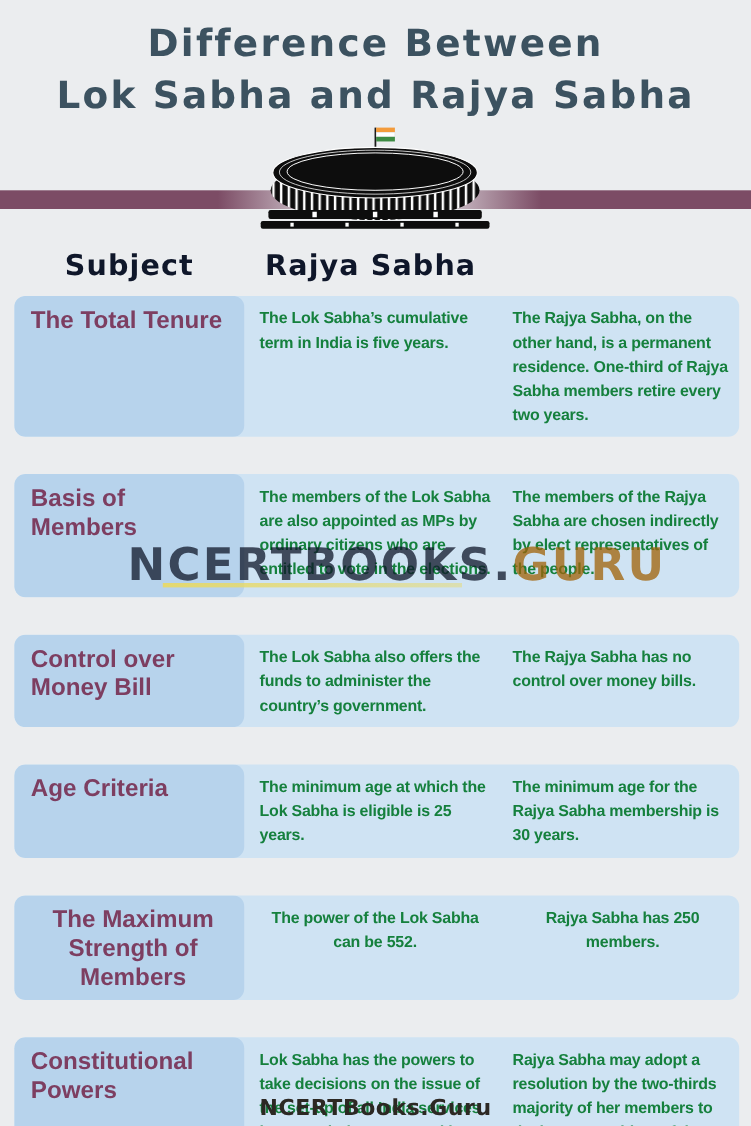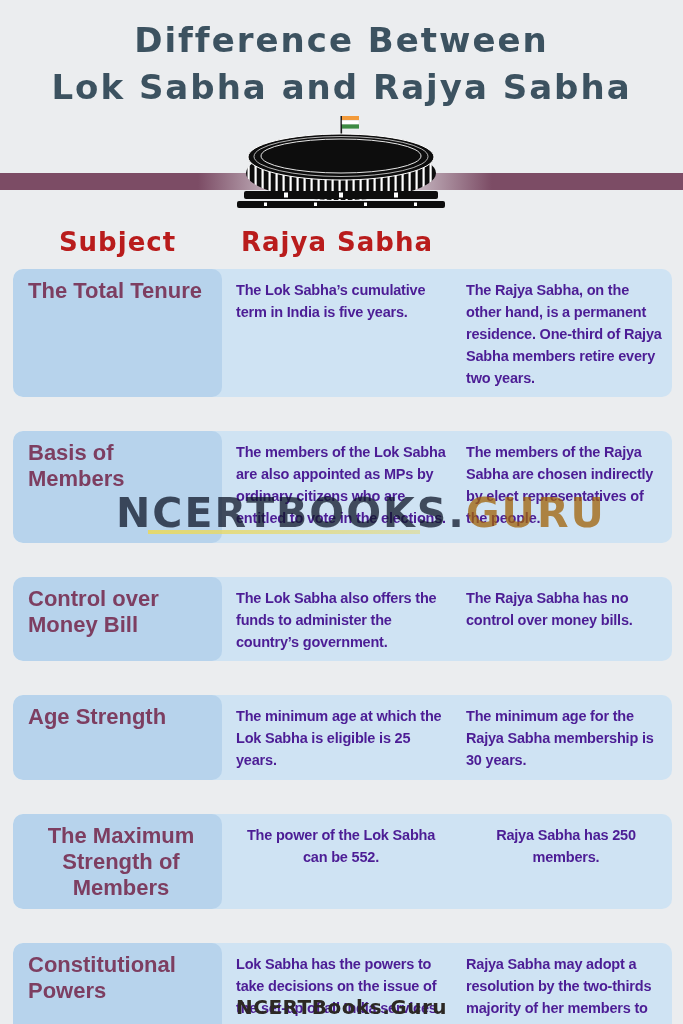--- a/index.html
+++ b/index.html
@@ -31,42 +31,42 @@
 
   
   .table-wrap { position:relative; margin:14px 11px 0 13px; z-index:2; }
   .table-head {
     display:grid; grid-template-columns:209px 230px 1fr;
     margin-bottom:12px;
   }
   .table-head span {
     text-align:center;
     font-family:"DejaVu Sans", sans-serif; font-weight:bold;
-    font-size:26px; letter-spacing:1px; color:#b91c1c;
+    font-size:26px; letter-spacing:1px; color:#0f172a;
   }
   .rows { display:block; }
   .row {
     display:grid; grid-template-columns:209px 230px 1fr;
     background:#cfe3f3; border-radius:10px; margin-bottom:34px;
     overflow:hidden;
   }
   .row:nth-child(1) { min-height:112px; }
   .row:nth-child(2) { min-height:112px; }
   .row:nth-child(3) { min-height:84px;  }
   .row:nth-child(4) { min-height:85px;  }
   .row:nth-child(5) { min-height:84px;text-align:center;  }
   .row:nth-child(6) { min-height:145px; margin-bottom:0; }
   .subject-cell {
     background:#b7d3ec; border-radius:10px; padding:9px 8px 8px 15px;
     font-weight:bold; font-size:22px; line-height:26px; color:#7d3e61;
   }
   .body-cell {
     padding:10px 6px 8px 14px;
     font-weight:600; font-size:14.5px; line-height:22px;
-    letter-spacing:-0.2px; color:#4c1d95;
+    letter-spacing:-0.2px; color:#15803d;
   }
 
   
   .watermark {
     position:absolute; left:116px; top:489px; z-index:3;
     font-family:"DejaVu Sans", sans-serif; font-weight:bold;
     font-size:41px; letter-spacing:2px; opacity:0.75;
     white-space:nowrap; pointer-events:none;
   }
   .wm-gray   { color:#0f172a; }
@@ -153,21 +153,21 @@
       <div class="body-cell">The members of the Rajya Sabha are chosen indirectly by elect representatives of the people.</div>
     </div>
 
     <div class="row">
       <div class="subject-cell">Control over Money Bill</div>
       <div class="body-cell">The Lok Sabha also offers the funds to administer the country’s government.</div>
       <div class="body-cell">The Rajya Sabha has no control over money bills.</div>
     </div>
 
     <div class="row">
-      <div class="subject-cell">Age Strength</div>
+      <div class="subject-cell">Age Criteria</div>
       <div class="body-cell">The minimum age at which the Lok Sabha is eligible is 25 years.</div>
       <div class="body-cell">The minimum age for the Rajya Sabha membership is 30 years.</div>
     </div>
 
     <div class="row">
       <div class="subject-cell">The Maximum Strength of Members</div>
       <div class="body-cell">The power of the Lok Sabha can be 552.</div>
       <div class="body-cell">Rajya Sabha has 250 members.</div>
     </div>
 

